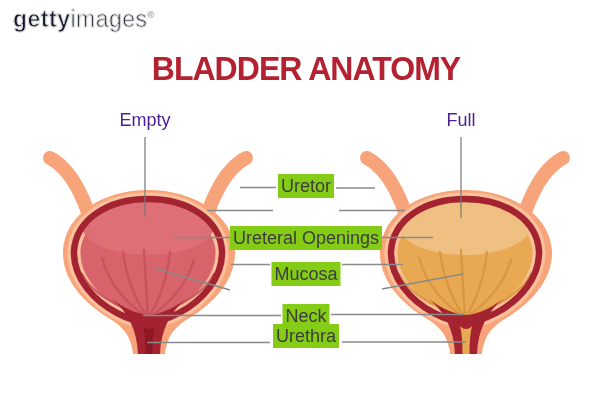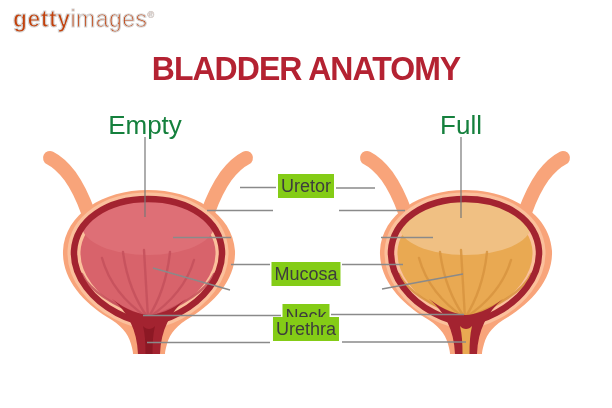--- a/index.html
+++ b/index.html
@@ -3,37 +3,37 @@
 <meta charset="utf-8">
 <style>
   html,body { margin:0; padding:0; background:#ffffff; }
   .canvas {
     position:relative; width:612px; height:408px; overflow:hidden;
     background:#ffffff;
     font-family:"Liberation Sans","DejaVu Sans",sans-serif;
   }
   .watermark {
     position:absolute; left:13px; top:6px;
-    font-size:23px; color:#c2410c;
+    font-size:23px; color:#0f172a;
     -webkit-text-stroke:1.1px #d7d7d7;
     text-shadow:0 0 1px #d9d9d9;
     letter-spacing:0.5px; user-select:none;
   }
   .watermark .wb { font-weight:700; }
   .watermark .wl { font-weight:400; }
   .watermark sup { font-size:9px; -webkit-text-stroke:0.6px #d7d7d7; }
   .title {
     position:absolute; left:0; top:50px; width:612px;
     text-align:center; color:#B42232; font-weight:700;
     font-size:33px; letter-spacing:-1px; transform:scaleX(0.97);
     white-space:nowrap;
   }
   .fig-label {
     position:absolute; transform:translateX(-50%);
-    font-size:26px; color:#15803d; white-space:nowrap;
+    font-size:18px; color:#4c1d95; white-space:nowrap;
   }
   .part-label {
     position:absolute; left:306px; transform:translateX(-50%);
     font-size:18px; line-height:24px; color:#3D3D3D;
     background:#84cc16; padding:0 3px; white-space:nowrap; z-index:2;
   }
   svg.diagram { position:absolute; left:0; top:0; z-index:1; }
   .use-empty { --interior:#D8636B; --topband:#DE6F76; --streak:#C5515C; --lumen:#8C1824; }
   .use-full  { --interior:#E9A952; --topband:#F0C083; --streak:#D89440; --lumen:#E9A952; }
 </style>
@@ -97,17 +97,18 @@
       <line x1="331" y1="314.5" x2="464" y2="314.5"></line>
       <line x1="147" y1="342.5" x2="270" y2="342.5"></line>
       <line x1="342" y1="342" x2="466" y2="342"></line>
     </g>
   </svg>
 
   <div class="fig-label" style="left:145px; top:110px;">Empty</div>
   <div class="fig-label" style="left:461px; top:110px;">Full</div>
 
   <div class="part-label" style="top:174px;">Uretor</div>
+  <div class="part-label" style="top:226px;">Ureteral Openings</div>
   <div class="part-label" style="top:262px;">Mucosa</div>
   <div class="part-label" style="top:304px;">Neck</div>
-  <div class="part-label" style="top:317px;text-align:right;">Urethra</div>
+  <div class="part-label" style="top:324px;text-align:right;">Urethra</div>
 
 </div>
 
 </body></html>

